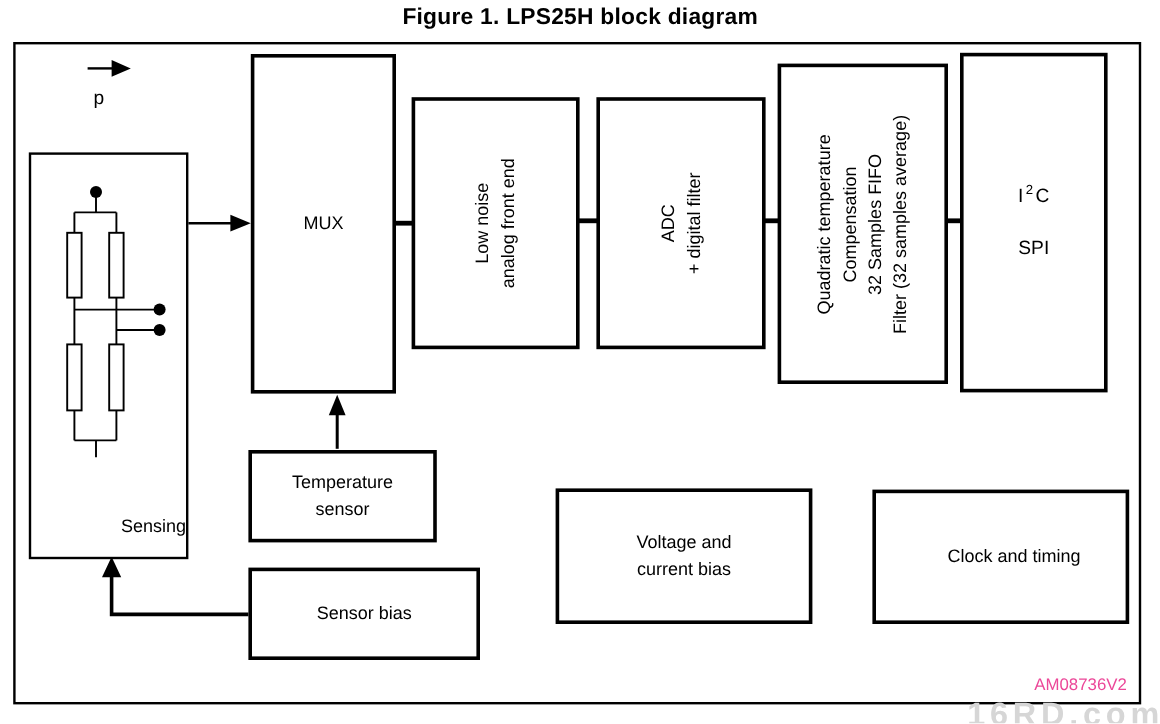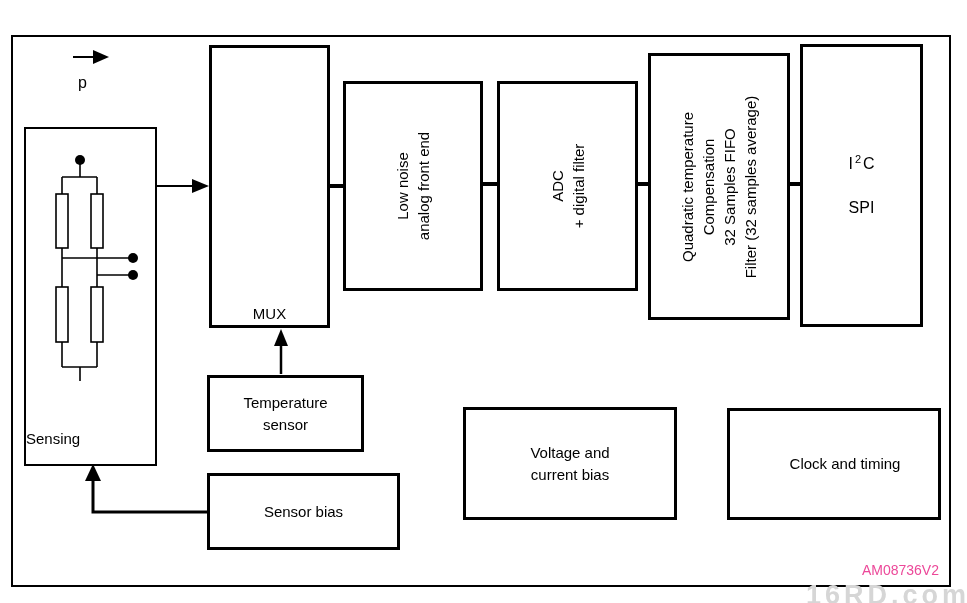--- a/index.html
+++ b/index.html
@@ -24,21 +24,21 @@
   .box.thin { border-width:2px; }
 
   .rot-inner {
     position:absolute; top:50%; left:50%;
     transform:translate(-50%,-50%) rotate(-90deg);
     text-align:center; line-height:1.4; font-size:15px; white-space:nowrap;
   }
 
   .sensing-label {
     position:absolute; left:0; bottom:14px; width:100%;
-    text-align:left; font-size:15px; line-height:1.45;
+    text-align:right; font-size:15px; line-height:1.45;
   }
 
   .p-label { position:absolute; left:78px; top:74px; font-size:16px; }
 
   .i2c-box { flex-direction:column; gap:20px; font-size:16px; }
   .i2c-line sup { font-size:11px; margin:0 2px; }
 
   .svg-layer { position:absolute; left:0; top:0; pointer-events:none; }
 
   .fig-code {
@@ -52,35 +52,36 @@
     position:absolute; left:806px; top:580px; font-size:27px; font-weight:bold;
     color:#d6d6d6; letter-spacing:4px; white-space:nowrap; z-index:3;
   }
   .fig-code { z-index:4; }
 </style>
 </head>
 <body>
 
 <div class="canvas">
 
+  <div class="fig-title">Figure 1. LPS25H block diagram</div>
 
   <div class="wm1">一牛网</div>
   <div class="wm2">16RD.com</div>
 
   <div class="frame"></div>
 
   <div class="p-label">p</div>
 
   <div class="box thin" style="left:24px; top:127px; width:133px; height:339px;">
     <div class="sensing-label">
       <div>Sensing</div>
     </div>
   </div>
 
-  <div class="box" style="left:209px; top:45px; width:121px; height:283px;align-items:flex-end;">
+  <div class="box" style="left:209px; top:45px; width:121px; height:283px;">
     <div>MUX</div>
   </div>
 
   <div class="box" style="left:343px; top:81px; width:140px; height:210px;">
     <div class="rot-inner">
       <div>Low noise</div>
       <div>analog front end</div>
     </div>
   </div>
 

